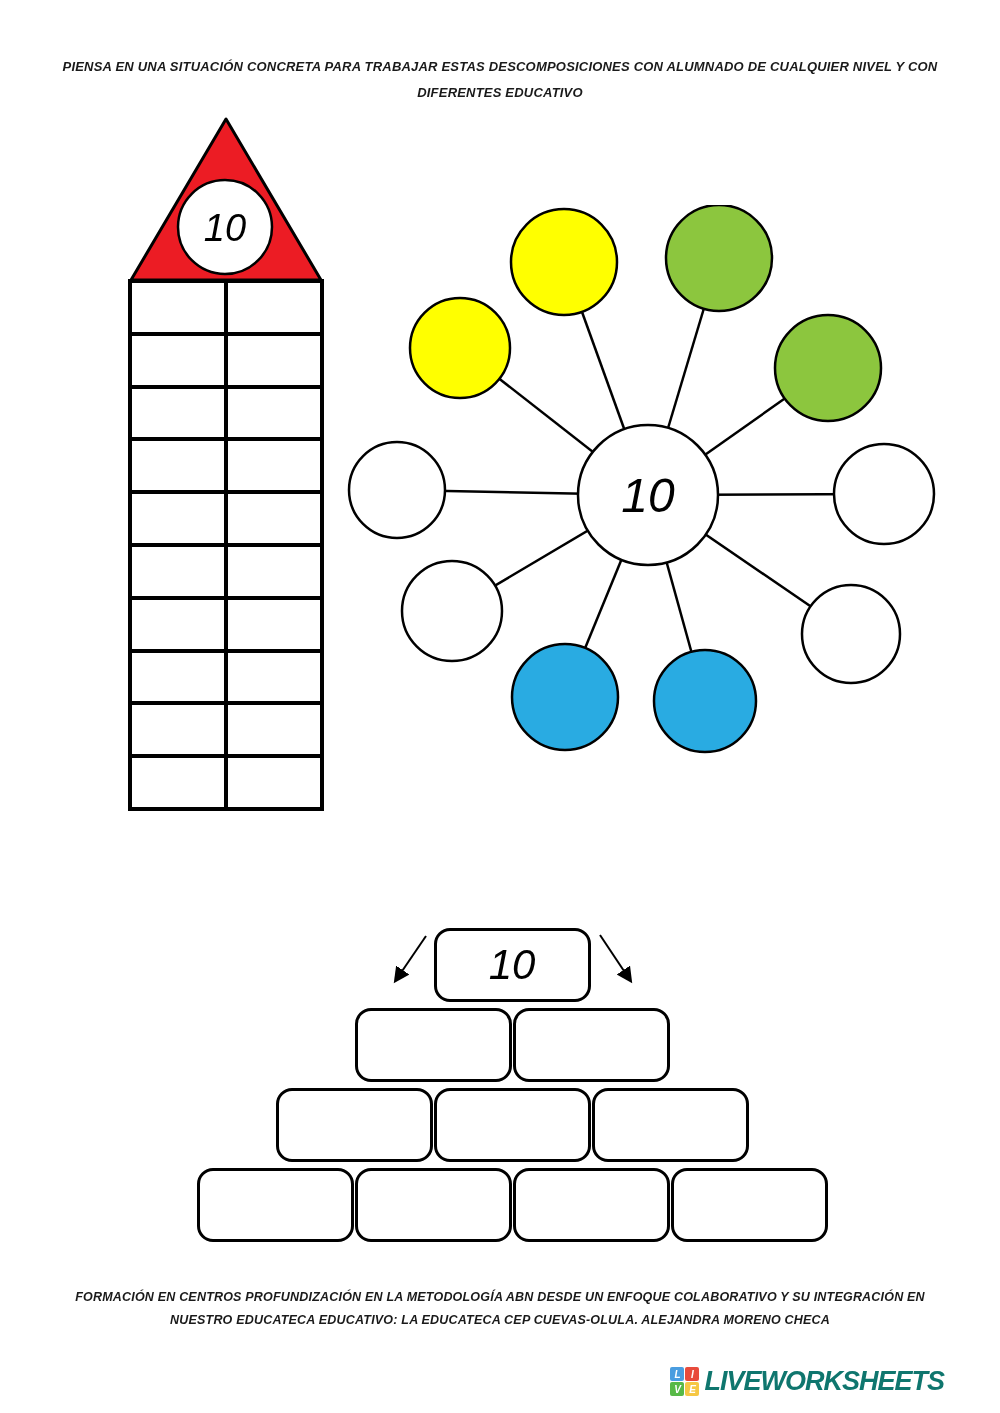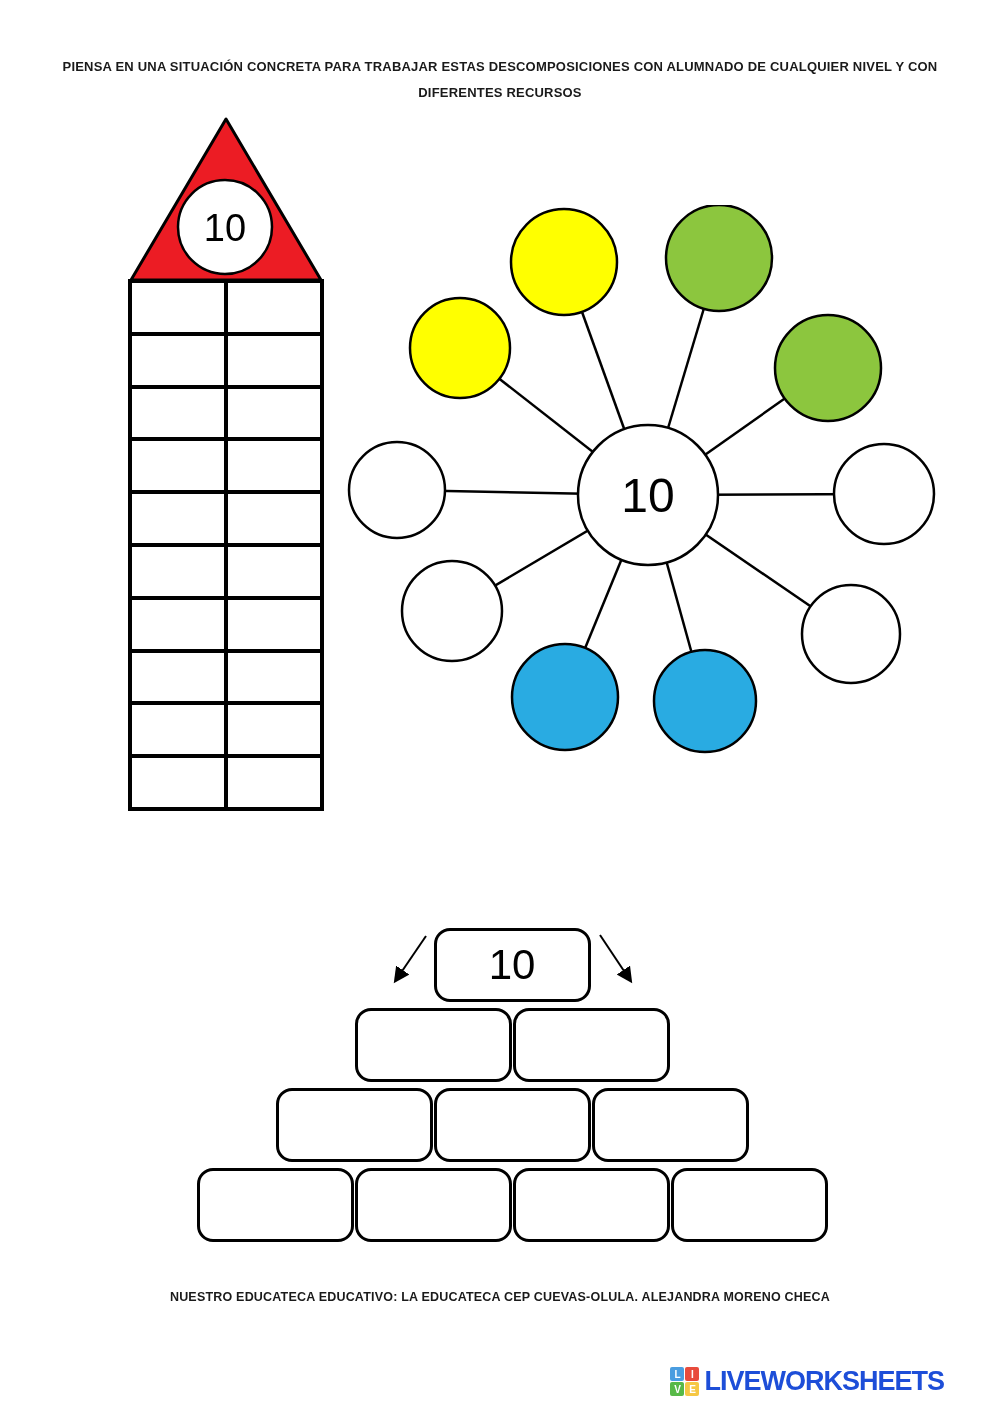--- a/index.html
+++ b/index.html
@@ -6,20 +6,21 @@
   html, body { background: #ffffff; }
   body { font-family: "Liberation Sans", sans-serif; }
 
   .page {
     position: relative;
     width: 984px;
     height: 1413px;
     margin: 0 auto;
     background: #ffffff;
     overflow: hidden;
+    font-style: italic;
   }
 
   
   .caption {
     position: absolute;
     left: 0;
     width: 100%;
     text-align: center;
     font-weight: bold;
     color: #1a1a1a;
@@ -105,21 +106,21 @@
     letter-spacing: -1px;
   }
 </style>
 </head>
 <body>
 
 <div class="page">
 
   <div class="caption header">
     <div>PIENSA EN UNA SITUACIÓN CONCRETA PARA TRABAJAR ESTAS DESCOMPOSICIONES CON ALUMNADO DE CUALQUIER NIVEL  Y CON</div>
-    <div>DIFERENTES RECURSOS</div>
+    <div>DIFERENTES EDUCATIVO</div>
   </div>
 
   <div class="tower">
     <svg class="tower-roof" width="196" height="168" viewBox="0 0 196 168">
       <polygon points="98,4 3,165 193,165" stroke="#000" stroke-width="3" stroke-linejoin="round" fill="#ec1c24"></polygon>
       <circle cx="97" cy="112" r="47" fill="#ffffff" stroke="#000" stroke-width="2.5"></circle>
       <text class="tower-num" x="97" y="126" text-anchor="middle">10</text>
     </svg>
     <div class="tower-grid">
         <div class="tower-cell"></div>
@@ -199,26 +200,27 @@
     <defs>
       <marker id="ah" markerWidth="9" markerHeight="9" refX="6" refY="4" orient="auto">
         <path d="M0,0 L8,4 L0,8 Z" fill="#000"></path>
       </marker>
     </defs>
     <line x1="48" y1="10" x2="18" y2="54" stroke="#000" stroke-width="2" marker-end="url(#ah)"></line>
     <line x1="222" y1="9" x2="252" y2="54" stroke="#000" stroke-width="2" marker-end="url(#ah)"></line>
   </svg>
 
   <div class="caption footer">
+    <div>FORMACIÓN EN CENTROS PROFUNDIZACIÓN EN LA METODOLOGÍA ABN DESDE UN ENFOQUE COLABORATIVO Y SU INTEGRACIÓN EN</div>
     <div>NUESTRO EDUCATECA EDUCATIVO: LA EDUCATECA CEP CUEVAS-OLULA. ALEJANDRA MORENO CHECA</div>
   </div>
 
   <div class="logo">
     <span class="logo-icon">
         <span class="logo-tile" style="background: rgb(74, 157, 224);">L</span>
         <span class="logo-tile" style="background: rgb(232, 75, 60);">I</span>
         <span class="logo-tile" style="background: rgb(87, 185, 71);">V</span>
         <span class="logo-tile" style="background: rgb(246, 199, 68);">E</span>
       </span>
-    <span class="logo-text" style="color: #1d4ed8;">LIVEWORKSHEETS</span>
+    <span class="logo-text" style="color: #0f766e;">LIVEWORKSHEETS</span>
   </div>
 
 </div>
 
 </body></html>

